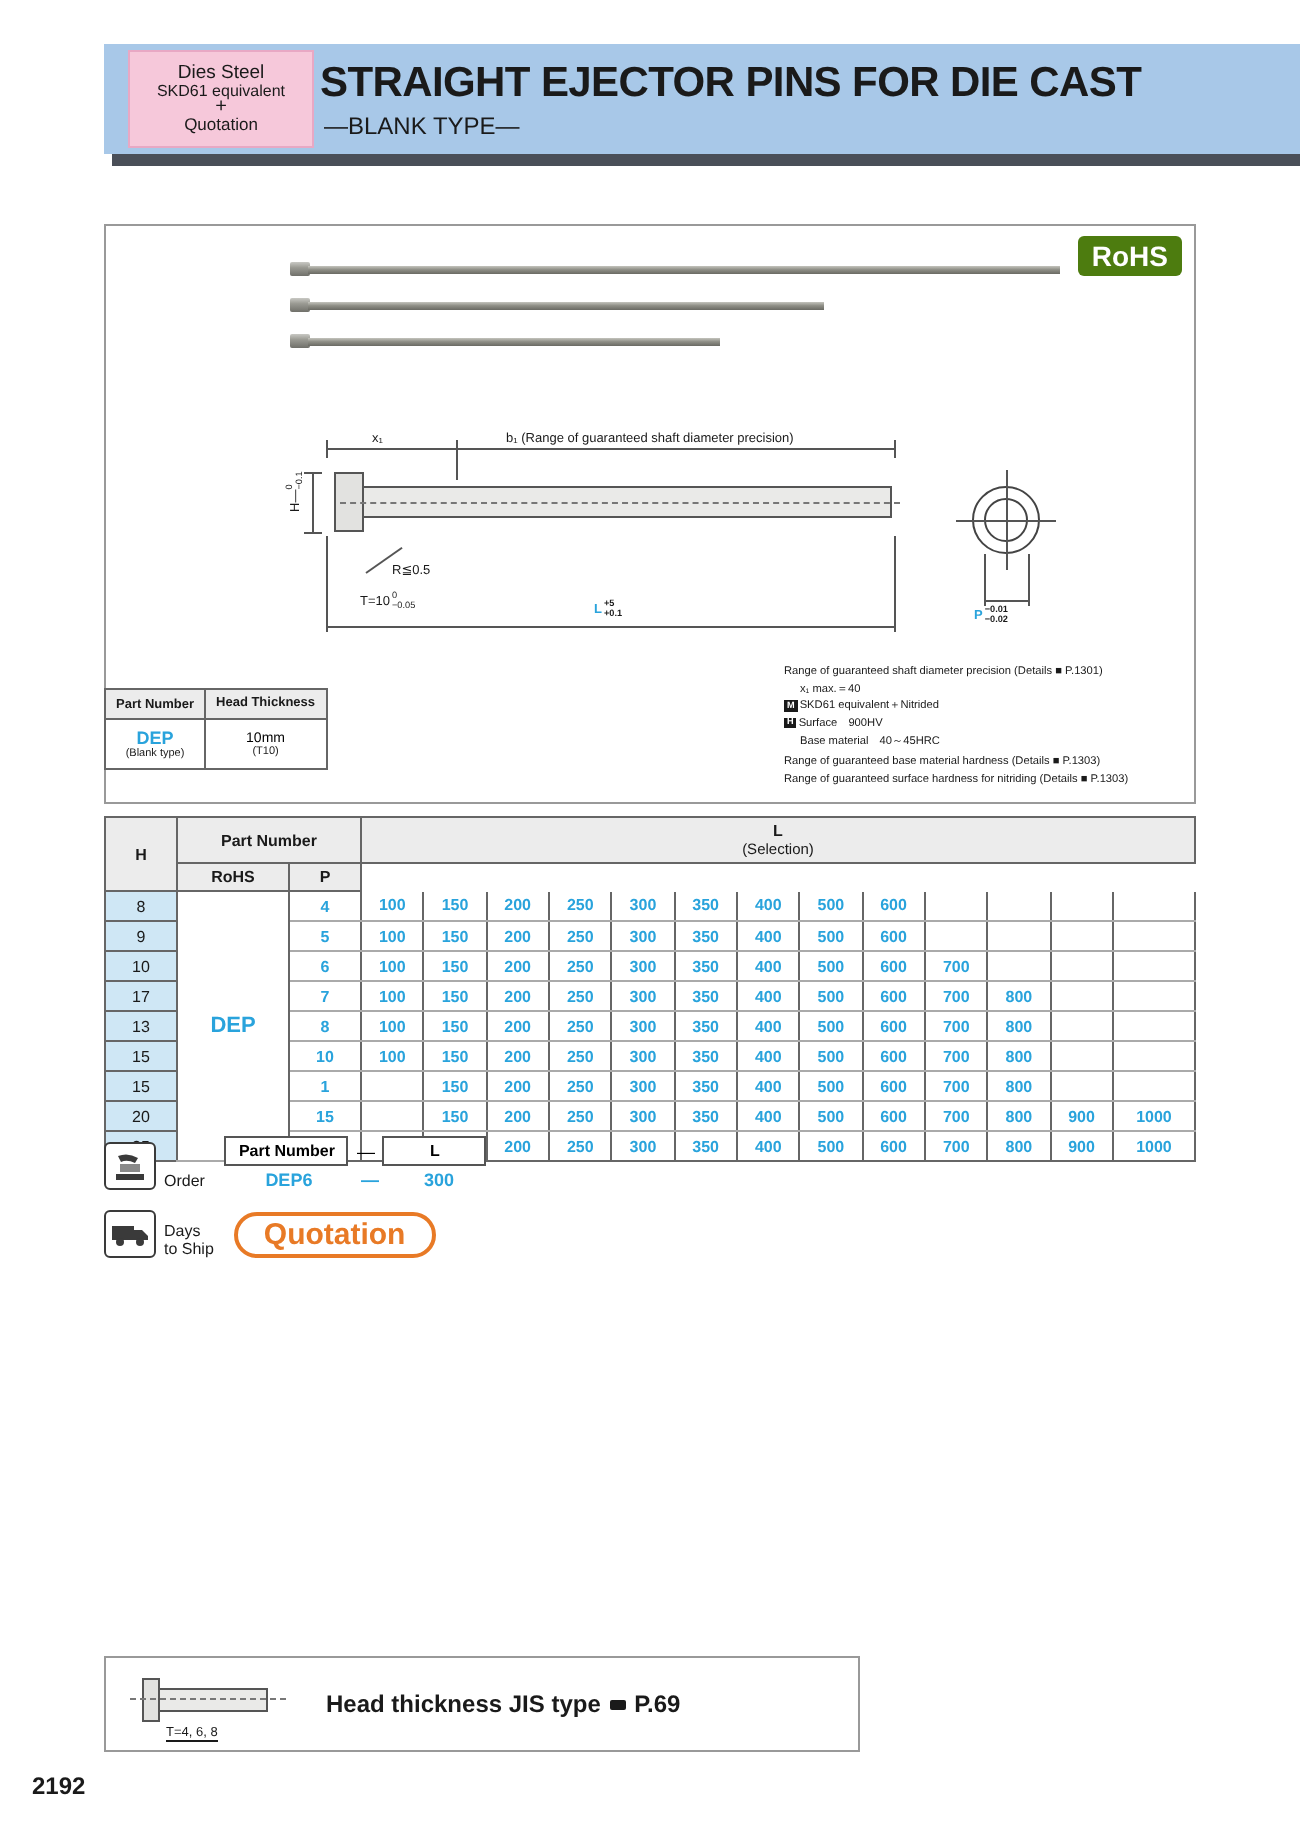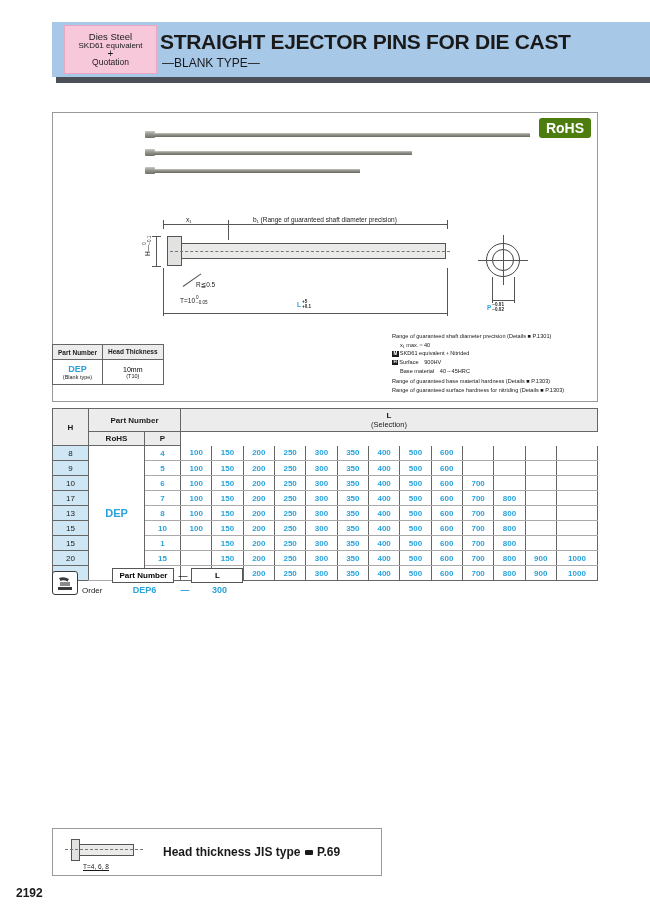--- a/index.html
+++ b/index.html
@@ -159,21 +159,21 @@
   }
   .ord-val { color: #29a3dc; font-weight: bold; font-size: 9px; }
   .quotation {
     border: 2px solid #e87a26; border-radius: 14px;
     color: #e87a26; font-weight: bold; font-size: 15px;
     padding: 1px 13px; display: inline-block;
   }
 
   
   .footer-box {
-    position: absolute; left: 52px; top: 828px; width: 330px; height: 48px;
+    position: absolute; left: 52px; top: 828px; width: 378px; height: 48px;
     border: 1px solid #999; background: #fff;
   }
   .fb-title { position: absolute; left: 110px; top: 16px; font-size: 12px; font-weight: bold; color: #1a1a1a; }
   .fb-head { position: absolute; left: 18px; top: 10px; width: 9px; height: 22px; background: #e2e2e0; border: 1px solid #555; }
   .fb-shaft { position: absolute; left: 26px; top: 15px; width: 55px; height: 12px; background: #eaeae8; border: 1px solid #555; }
   .fb-t { position: absolute; left: 30px; top: 34px; font-size: 6.5px; color: #1a1a1a; border-bottom: 1px solid #1a1a1a; }
 
   .pagenum { position: absolute; left: 16px; top: 886px; font-size: 12px; font-weight: bold; color: #1a1a1a; }
   .tol { display: inline-block; font-size: 4.6px; line-height: 1.05; text-align: left; vertical-align: middle; }
 </style>
@@ -485,20 +485,35 @@
         <div class="pn-box" style="width:52px;">L</div>
       </div>
       <div style="display:flex; align-items:center; gap:4px; margin-top:2px;">
         <div class="ord-val" style="width:64px; text-align:center;">DEP6</div>
         <span class="ord-val">—</span>
         <div class="ord-val" style="width:52px; text-align:center;">300</div>
       </div>
     </div>
   </div>
 
+  <div class="order-row">
+    <div class="icon-box">
+      <svg width="20" height="14" viewBox="0 0 20 14">
+        <rect x="1" y="3" width="11" height="7" fill="#3a3a3a"></rect>
+        <path d="M12 5 h4 l3 3 v2 h-7 z" fill="#3a3a3a"></path>
+        <circle cx="5" cy="11" r="2" fill="#3a3a3a"></circle>
+        <circle cx="15" cy="11" r="2" fill="#3a3a3a"></circle>
+      </svg>
+    </div>
+    <div class="order-label">
+      <div>Days</div>
+      <div>to Ship</div>
+    </div>
+    <div class="quotation" style="margin-left:6px;">Quotation</div>
+  </div>
 </div>
 
 <div class="footer-box">
   <div class="fb-head"></div>
   <div class="fb-shaft"></div>
   <div class="dash" style="left:12px; top:20px; width:78px;"></div>
   <div class="fb-t">T=4, 6, 8</div>
   <div class="fb-title">
     <span>Head thickness JIS type</span>
     <span class="bookicon"></span>

